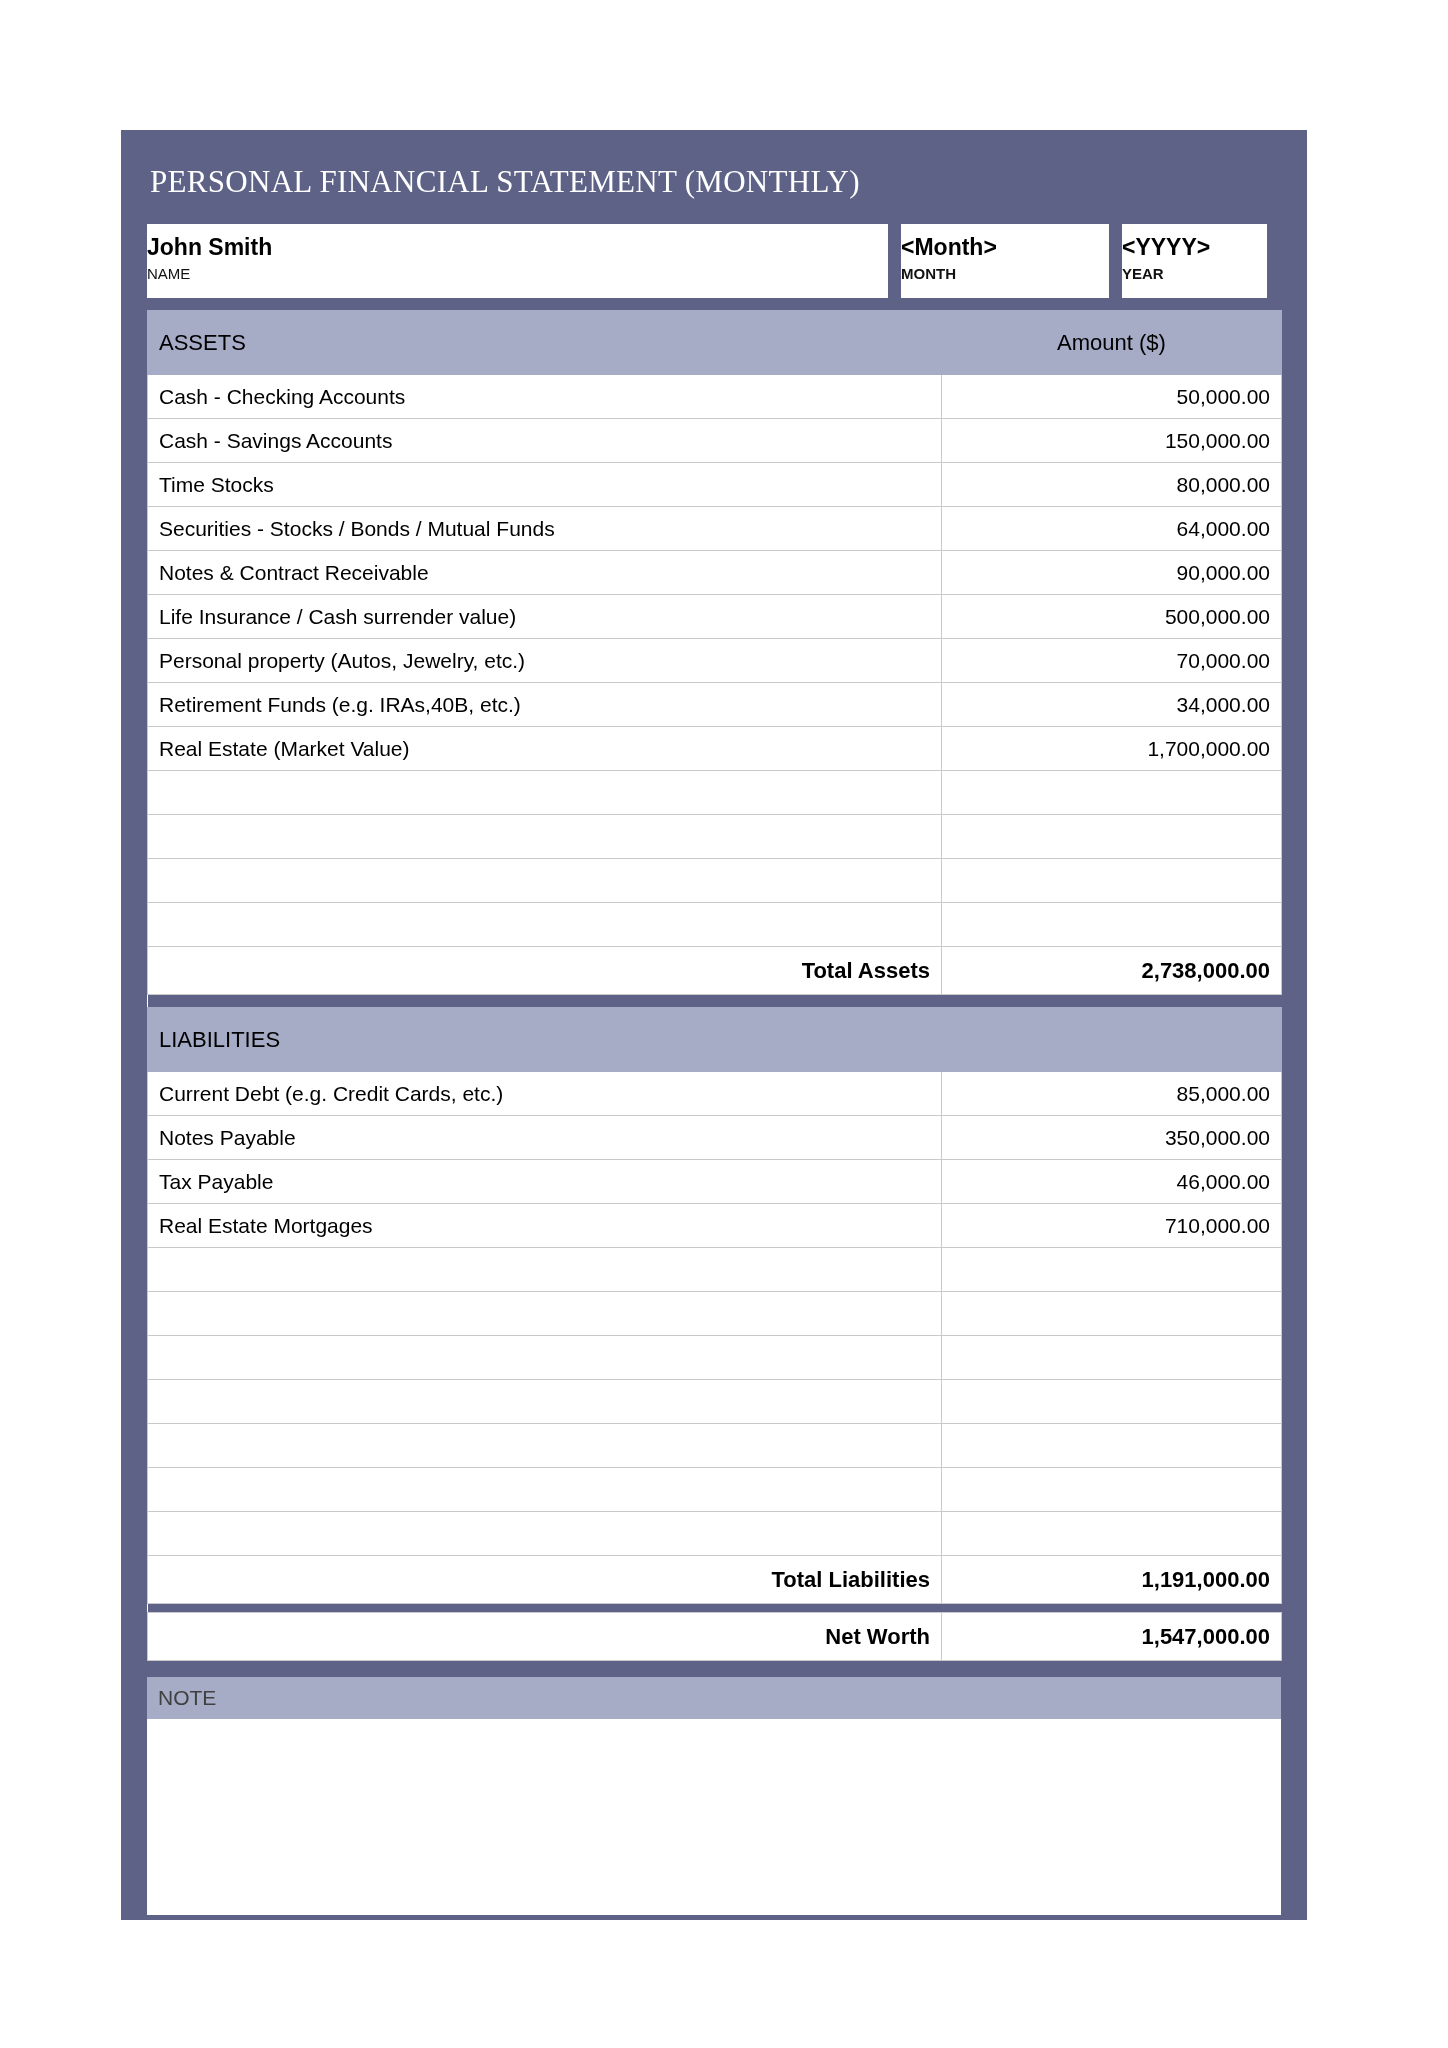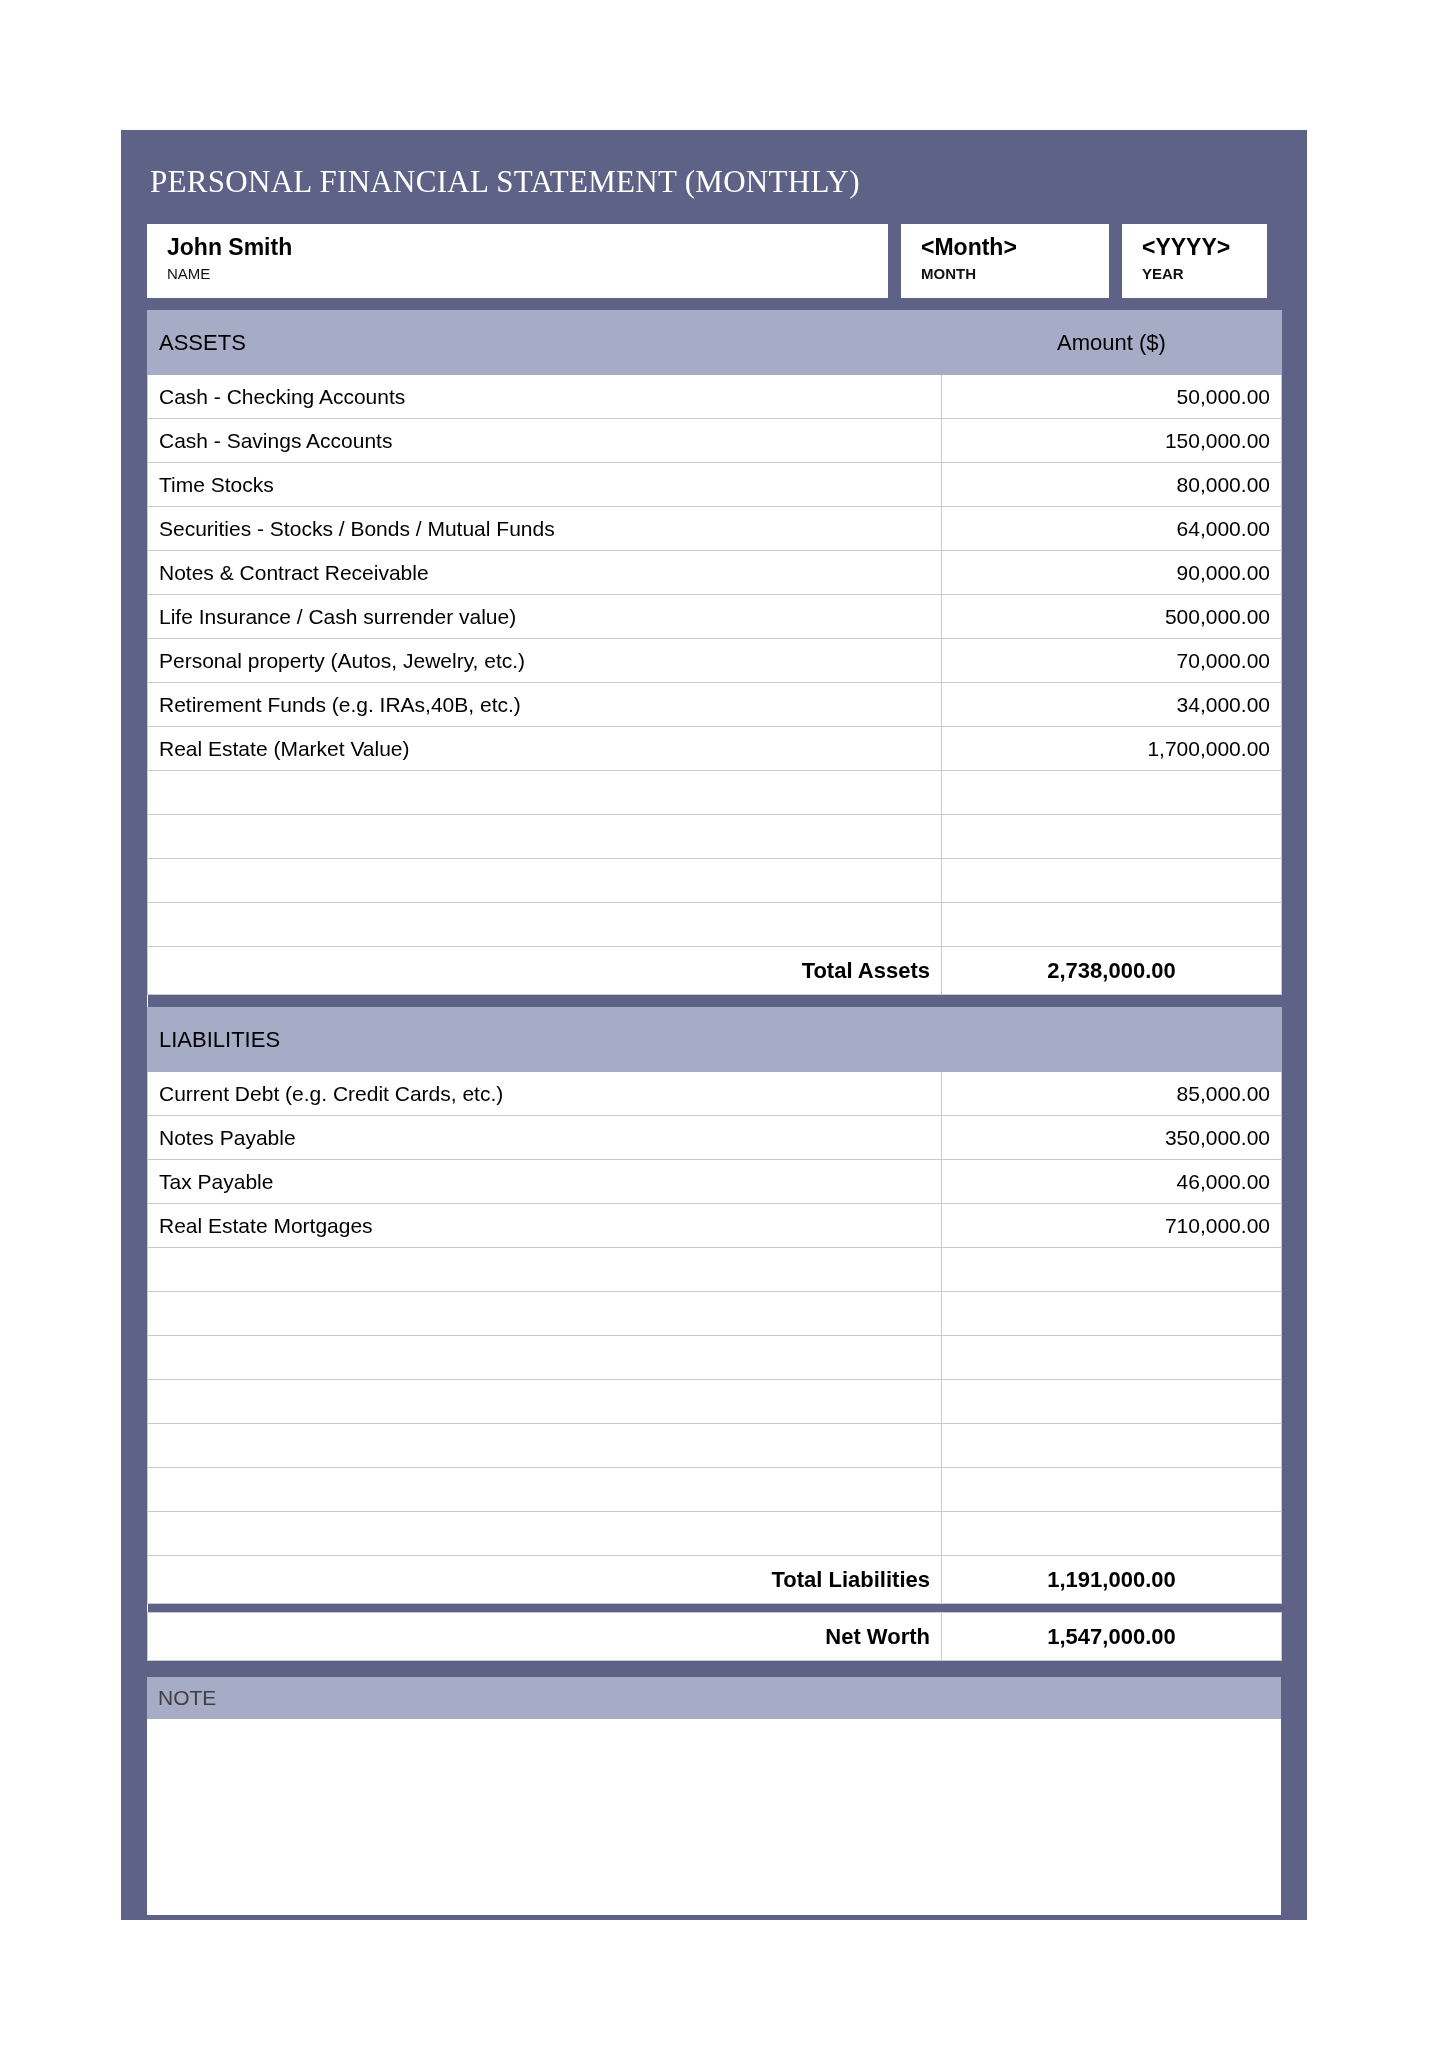--- a/index.html
+++ b/index.html
@@ -45,21 +45,21 @@
 
   
   .idrow {
     display: flex;
     margin: 24px 26px 0 26px;
     gap: 13px;
   }
   .idcell {
     background: #ffffff;
     box-sizing: border-box;
-    padding: 10px 12px 8px 20px;
+    padding: 10px 12px 8px 0;
     height: 74px;
   }
   .idcell.name { width: 741px; }
   .idcell.month { width: 208px; }
   .idcell.year  { width: 145px; }
 
   .idval {
     font-size: 23px;
     font-weight: bold;
     color: #000000;
@@ -109,21 +109,20 @@
     font-size: 22px;
     height: 64px;
   }
   tr.sechead td.amt { text-align: center; }
 
   
   tr.total td {
     font-weight: bold;
     font-size: 22px;
     height: 48px;
-    text-align: center;
   }
   tr.total td.lab { text-align: right; }
 
   
   tr.sep td {
     height: 13px;
     background: #5d6286;
     border: none;
     padding: 0;
   }

